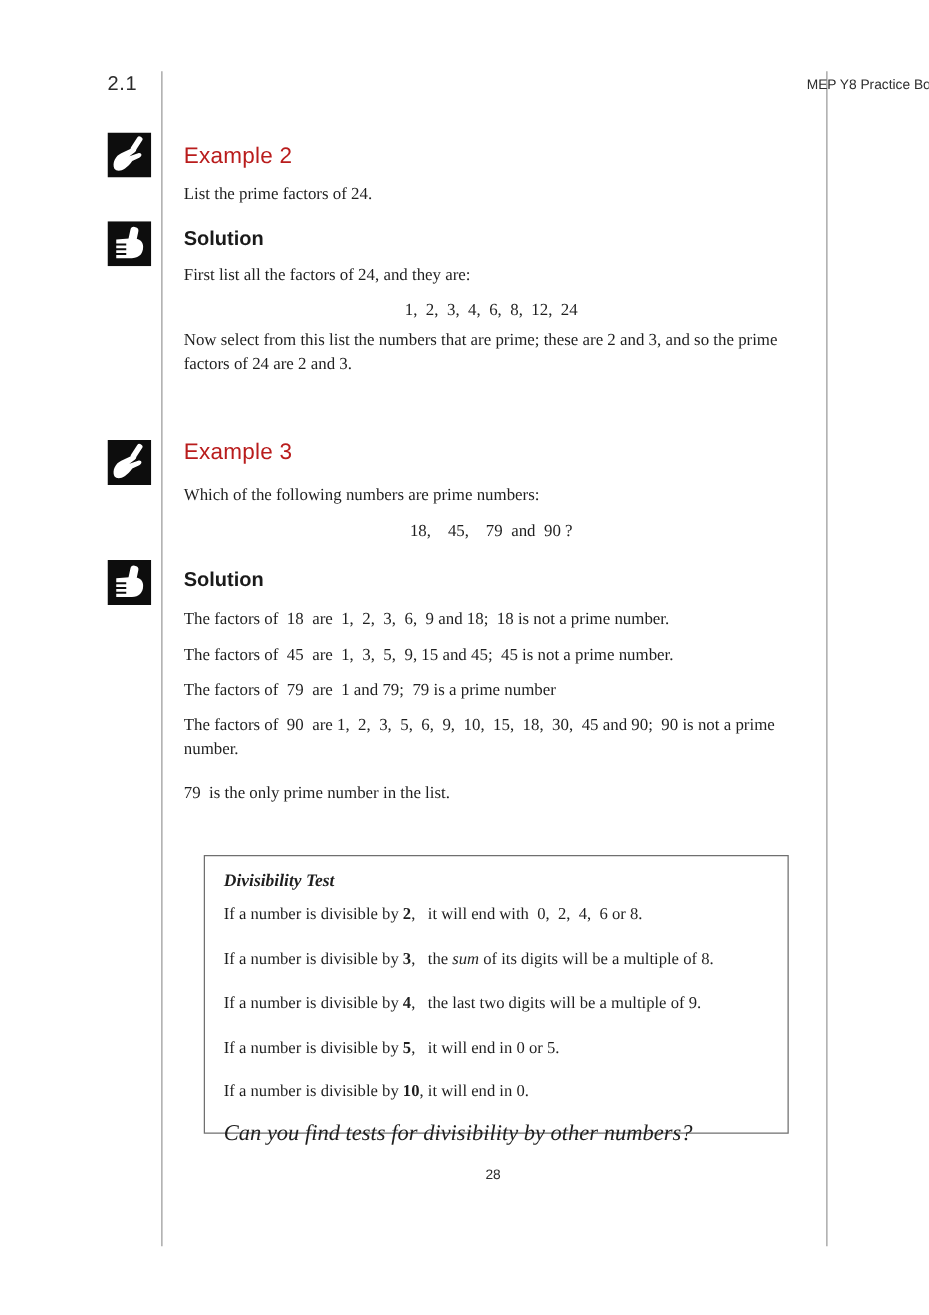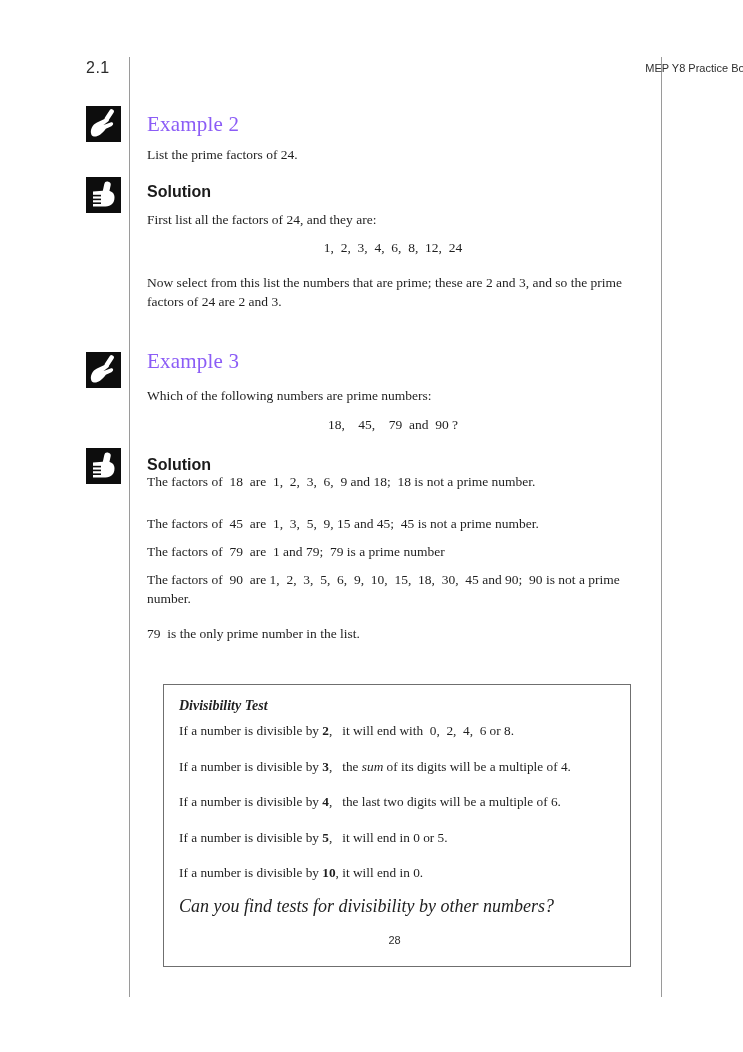--- a/index.html
+++ b/index.html
@@ -35,33 +35,33 @@
   }
   .margin-icon {
     position: absolute; left: 63px; width: 35px; height: 36px;
   }
   .blk {
     position: absolute; left: 124px; width: 492px;
     font-size: 13.5px; line-height: 18.5px;
     white-space: pre-wrap;
   }
   .ex-title {
-    font-family: Liberation Serif, serif;
-    font-size: 21px; font-weight: 400; color: #8b5cf6;
+    font-family: Liberation Sans, sans-serif;
+    font-size: 18px; font-weight: 400; color: #b91c1c;
     letter-spacing: 0.2px; line-height: 20px;
   }
   .sol-title {
     font-family: "Liberation Sans", sans-serif;
     font-size: 16px; font-weight: 700; color: #1a1a1a;
     line-height: 18px;
   }
   .centered { text-align: center; }
   .divis-box {
     position: absolute; left: 140px; top: 684px;
-    width: 468px; height: 283px;
+    width: 468px; height: 223px;
     border: 1.5px solid #6f6f6f;
     background: #ffffff;
     padding: 11px 8px 0 15px;
     font-size: 13.3px;
   }
   .box-title {
     font-size: 14px; font-weight: bold; font-style: italic;
     line-height: 19px; margin-bottom: 3px;
   }
   .rule-line {
@@ -137,37 +137,37 @@
         <rect x="6.5" y="25.4" width="8.5" height="1.6"></rect>
       </g>
     </svg>
   </div>
 
   <h2 class="blk ex-title" style="top:114px">Example 2</h2>
   <p class="blk" style="top:146px">List the prime factors of 24.</p>
   <h3 class="blk sol-title" style="top:183px">Solution</h3>
   <p class="blk" style="top:211px">First list all the factors of 24, and they are:</p>
   <p class="blk centered" style="top:239px">1,  2,  3,  4,  6,  8,  12,  24</p>
-  <p class="blk" style="top:274px">Now select from this list the numbers that are prime; these are 2 and 3, and so the prime factors of 24 are 2 and 3.</p>
+  <p class="blk" style="top:263px">Now select from this list the numbers that are prime; these are 2 and 3, and so the prime factors of 24 are 2 and 3.</p>
 
   <h2 class="blk ex-title" style="top:351px">Example 3</h2>
   <p class="blk" style="top:387px">Which of the following numbers are prime numbers:</p>
   <p class="blk centered" style="top:416px">18,    45,    79  and  90 ?</p>
   <h3 class="blk sol-title" style="top:456px">Solution</h3>
-  <p class="blk" style="top:473px">The factors of  18  are  1,  2,  3,  6,  9 and 18;  18 is not a prime number.</p>
+  <p class="blk" style="top:486px">The factors of  18  are  1,  2,  3,  6,  9 and 18;  18 is not a prime number.</p>
   <p class="blk" style="top:515px">The factors of  45  are  1,  3,  5,  9, 15 and 45;  45 is not a prime number.</p>
   <p class="blk" style="top:543px">The factors of  79  are  1 and 79;  79 is a prime number</p>
   <p class="blk" style="top:571px">The factors of  90  are 1,  2,  3,  5,  6,  9,  10,  15,  18,  30,  45 and 90;  90 is not a prime number.</p>
   <p class="blk" style="top:625px">79  is the only prime number in the list.</p>
 
   <div class="divis-box">
     <p class="box-title">Divisibility Test</p>
     <p class="rule-line" style="margin-top:5px"><span>If a number is divisible by </span><span class="b">2</span><span>,   it will end with  0,  2,  4,  6 or 8.</span></p>
-    <p class="rule-line"><span>If a number is divisible by </span><span class="b">3</span><span>,   the </span><span class="i">sum</span><span> of its digits will be a multiple of 4.</span></p>
-    <p class="rule-line"><span>If a number is divisible by </span><span class="b">4</span><span>,   the last two digits will be a multiple of 6.</span></p>
+    <p class="rule-line"><span>If a number is divisible by </span><span class="b">3</span><span>,   the </span><span class="i">sum</span><span> of its digits will be a multiple of 8.</span></p>
+    <p class="rule-line"><span>If a number is divisible by </span><span class="b">4</span><span>,   the last two digits will be a multiple of 9.</span></p>
     <p class="rule-line"><span>If a number is divisible by </span><span class="b">5</span><span>,   it will end in 0 or 5.</span></p>
     <p class="rule-line"><span>If a number is divisible by </span><span class="b">10</span><span>, it will end in 0.</span></p>
     <p class="box-question">Can you find tests for divisibility by other numbers?</p>
   </div>
 
   <div class="page-number">28</div>
 
 </div>
 
 </body></html>

